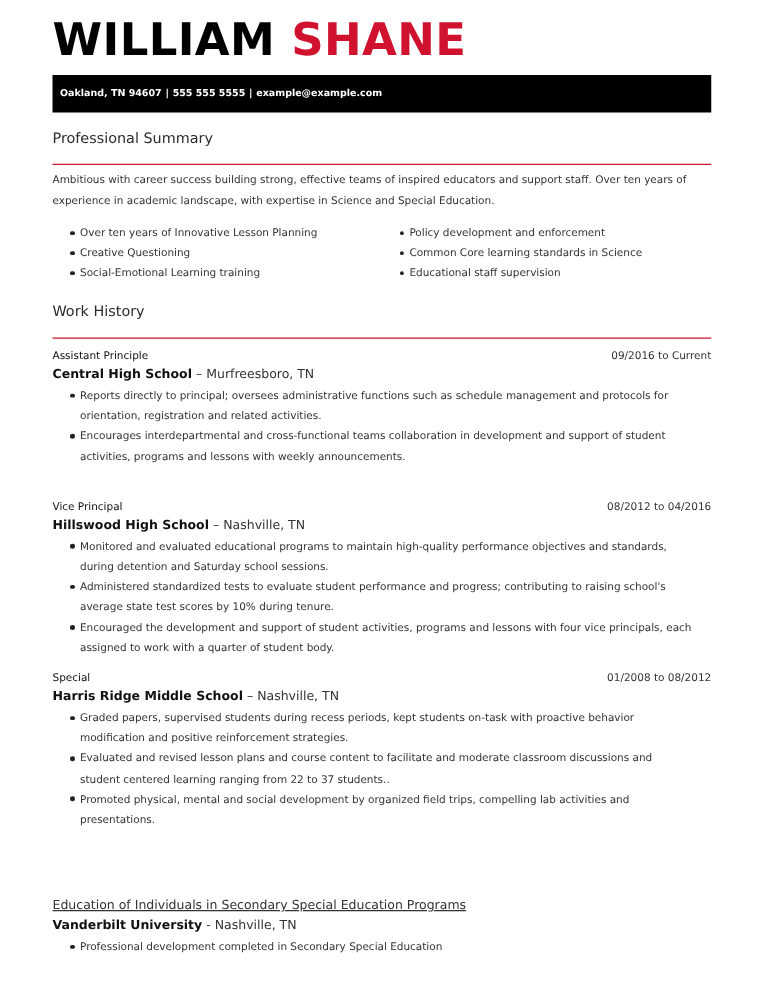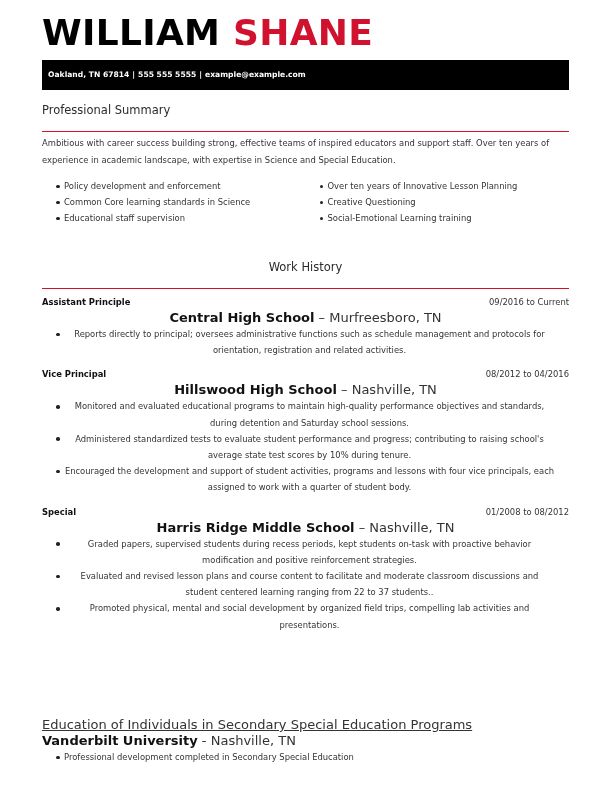--- a/index.html
+++ b/index.html
@@ -35,77 +35,78 @@
 
   .skills { display: flex; margin-top: 5px; }
   .skills ul { list-style: none; margin: 0; padding: 0; width: 264px; }
   .skills li { font-size: 8.4px; line-height: 16px; position: relative; padding-left: 22px; color:#333; }
   .bullet-dot {
     position: absolute; left: 14px; top: 6.5px; width: 3.6px; height: 3.6px;
     border-radius: 50%; background: #222;
   }
 
   .job-head { display: flex; justify-content: space-between; font-size: 8.4px; line-height: 16px; }
-  .job-title { font-weight: bold; color: #111; }
+  .job-title { font-weight: normal; color: #111; }
   .job-date { color: #333; }
-  .employer { font-size: 13px; line-height: 16px; color: #333; }
+  .employer { font-size: 10px; line-height: 16px; color: #333; }
   .employer b { color: #111; }
   .bullets { list-style: none; margin: 0; padding: 0; }
   .bullets li { font-size: 8.4px; line-height: 16.2px; position: relative; padding-left: 22px; padding-right: 14px; color: #333; }
   .bullets li .bullet-dot { top: 6.6px; }
 </style>
 </head>
 <body>
 
 <div class="page">
 
   <div class="name">
     <span class="first">WILLIAM</span>
     <span class="last">SHANE</span>
   </div>
 
   <div class="contact-bar">
-    <span>Oakland, TN 67814</span><span class="sep">|</span><span>555 555 5555</span><span class="sep">|</span><span>example@example.com</span>
+    <span>Oakland, TN 94607</span><span class="sep">|</span><span>555 555 5555</span><span class="sep">|</span><span>example@example.com</span>
   </div>
 
   <div class="section" style="top:102px;">
     <h2 class="section-title">Professional Summary</h2>
     <div class="para">Ambitious with career success building strong, effective teams of inspired educators and support staff. Over ten years of experience in academic landscape, with expertise in Science and Special Education.</div>
   </div>
 
   <div class="section" style="top:173px;">
     <div class="skills">
       <ul>
+        <li><span class="bullet-dot"></span><span>Over ten years of Innovative Lesson Planning</span></li>
+        <li><span class="bullet-dot"></span><span>Creative Questioning</span></li>
+        <li><span class="bullet-dot"></span><span>Social-Emotional Learning training</span></li>
+      </ul>
+      <ul>
         <li><span class="bullet-dot"></span><span>Policy development and enforcement</span></li>
         <li><span class="bullet-dot"></span><span>Common Core learning standards in Science</span></li>
         <li><span class="bullet-dot"></span><span>Educational staff supervision</span></li>
       </ul>
-      <ul>
-        <li><span class="bullet-dot"></span><span>Over ten years of Innovative Lesson Planning</span></li>
-        <li><span class="bullet-dot"></span><span>Creative Questioning</span></li>
-        <li><span class="bullet-dot"></span><span>Social-Emotional Learning training</span></li>
-      </ul>
     </div>
   </div>
 
-  <div class="section" style="top:259px;text-align:center;">
+  <div class="section" style="top:241px;">
     <h2 class="section-title">Work History</h2>
 
     <div class="job" style="margin-top:5px;">
       <div class="job-head">
         <span class="job-title">Assistant Principle</span>
         <span class="job-date">09/2016 to Current</span>
       </div>
       <div class="employer"><b>Central High School</b><span> – Murfreesboro, TN</span></div>
       <ul class="bullets">
         <li><span class="bullet-dot"></span><span>Reports directly to principal; oversees administrative functions such as schedule management and protocols for orientation, registration and related activities.</span></li>
+        <li><span class="bullet-dot"></span><span>Encourages interdepartmental and cross-functional teams collaboration in development and support of student activities, programs and lessons with weekly announcements.</span></li>
       </ul>
     </div>
 
-    <div class="job" style="margin-top:8px;">
+    <div class="job" style="margin-top:24px;">
       <div class="job-head">
         <span class="job-title">Vice Principal</span>
         <span class="job-date">08/2012 to 04/2016</span>
       </div>
       <div class="employer"><b>Hillswood High School</b><span> – Nashville, TN</span></div>
       <ul class="bullets">
         <li><span class="bullet-dot"></span><span>Monitored and evaluated educational programs to maintain high-quality performance objectives and standards, during detention and Saturday school sessions.</span></li>
         <li><span class="bullet-dot"></span><span>Administered standardized tests to evaluate student performance and progress; contributing to raising school's average state test scores by 10% during tenure.</span></li>
         <li><span class="bullet-dot"></span><span>Encouraged the development and support of student activities, programs and lessons with four vice principals, each assigned to work with a quarter of student body.</span></li>
       </ul>

